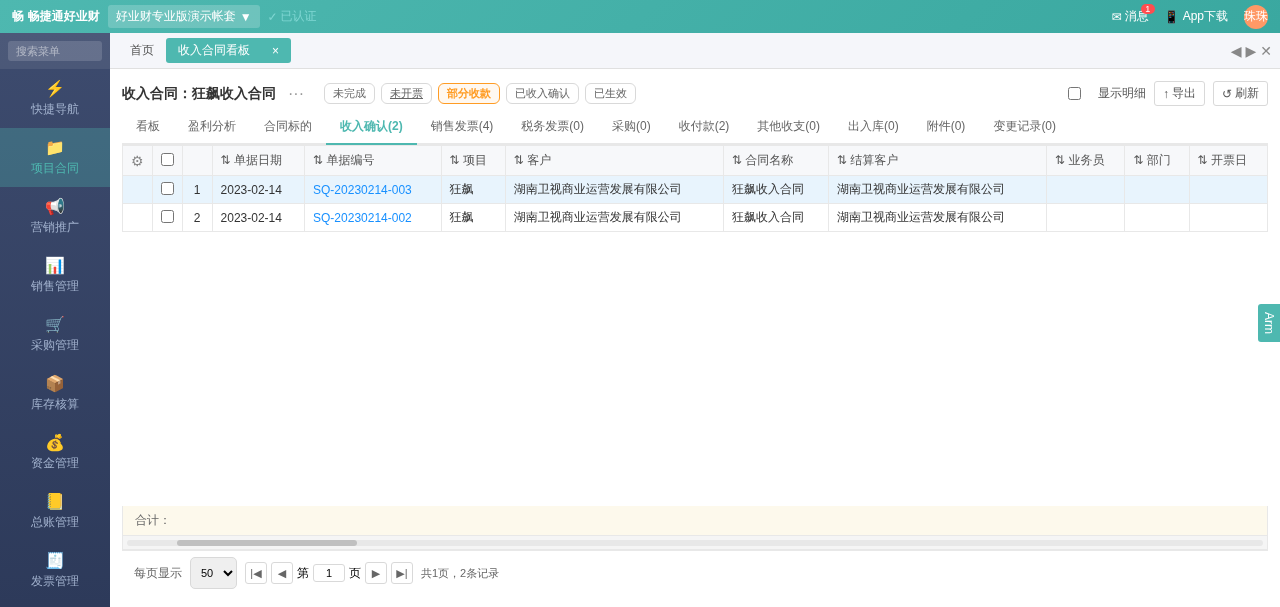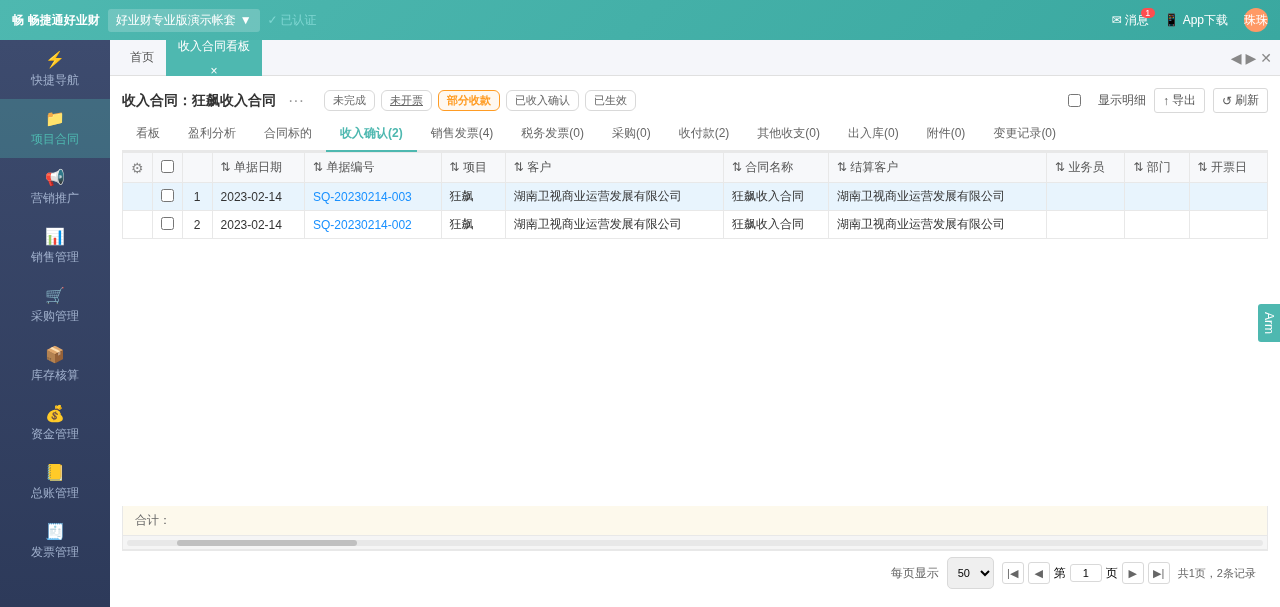--- a/index.html
+++ b/index.html
@@ -1,20 +1,20 @@
 <!DOCTYPE html>
 <html><head>
   <meta charset="utf-8">
   <style>
     * { box-sizing: border-box; margin: 0; padding: 0; font-family: 'Microsoft YaHei', Arial, sans-serif; font-size: 12px; }
     body { width: 1280px; height: 607px; background: #f0f2f5; overflow: hidden; display: flex; flex-direction: column; }
 
     
     .top-header {
-      height: 40px;
+      height: 33px;
       background: linear-gradient(135deg, #4eb8b0 0%, #3aa8a0 100%);
       display: flex;
       align-items: center;
       justify-content: space-between;
       padding: 0 12px;
       flex-shrink: 0;
     }
     .top-header-left { display: flex; align-items: center; gap: 8px; }
     .app-logo { color: white; font-size: 13px; font-weight: bold; }
     .company-selector {
@@ -105,22 +105,21 @@
     .tab-active-btn {
       background: #4eb8b0;
       color: white;
       border: none;
       border-radius: 3px;
       padding: 4px 12px;
       cursor: pointer;
       font-size: 12px;
       display: flex;
       align-items: center;
-      gap: 9px;
-      flex-direction: column;
+      gap: 22px;
     }
     .tab-nav { display: flex; gap: 4px; margin-left: auto; color: #888; }
     .tab-nav span { cursor: pointer; font-size: 14px; }
 
     
     .page-content {
       flex: 1;
       overflow: hidden;
       display: flex;
       flex-direction: column;
@@ -238,21 +237,21 @@
       padding: 2px 4px;
       flex-shrink: 0;
     }
     .scroll-track { flex: 1; height: 6px; background: #e8e8e8; border-radius: 3px; position: relative; }
     .scroll-thumb { position: absolute; left: 50px; width: 180px; height: 6px; background: #c0c0c0; border-radius: 3px; }
 
     
     .pagination {
       display: flex;
       align-items: center;
-      justify-content: flex-end;
+      justify-content: flex-start;
       padding: 6px 12px;
       gap: 8px;
       flex-shrink: 0;
       border-top: 1px solid #e8e8e8;
       background: white;
     }
     .page-size-label { color: #666; }
     .page-size-select {
       border: 1px solid #d9d9d9;
       border-radius: 5px;
@@ -332,20 +331,23 @@
     </div>
     <div class="avatar">
       <span>珠珠</span>
     </div>
   </div>
 </div>
 
 <div class="main-layout">
 
   <div class="sidebar">
+    <div class="sidebar-search">
+      <input type="text" placeholder="搜索菜单" style="">
+    </div>
     <div class="sidebar-item">
       <span class="icon">⚡</span>
       <span>快捷导航</span>
     </div>
     <div class="sidebar-item active">
       <span class="icon">📁</span>
       <span>项目合同</span>
     </div>
     <div class="sidebar-item">
       <span class="icon">📢</span>

